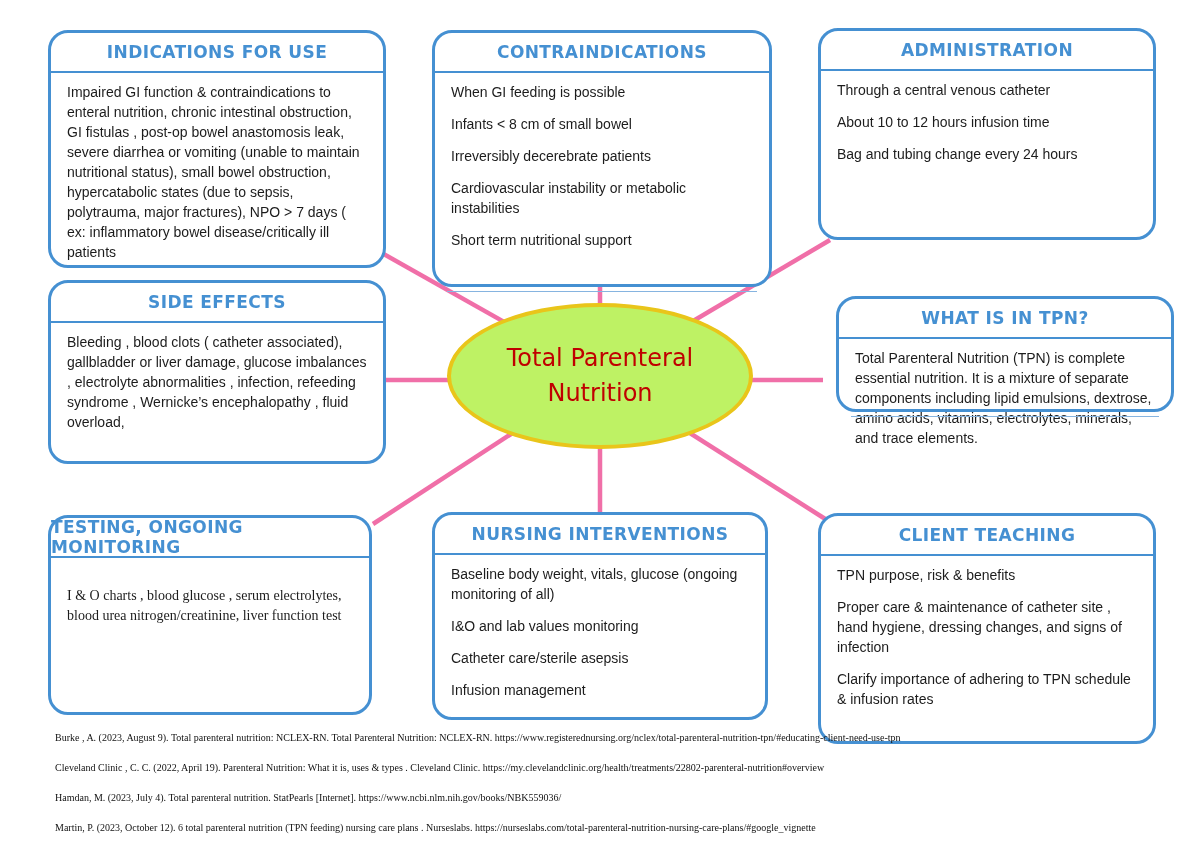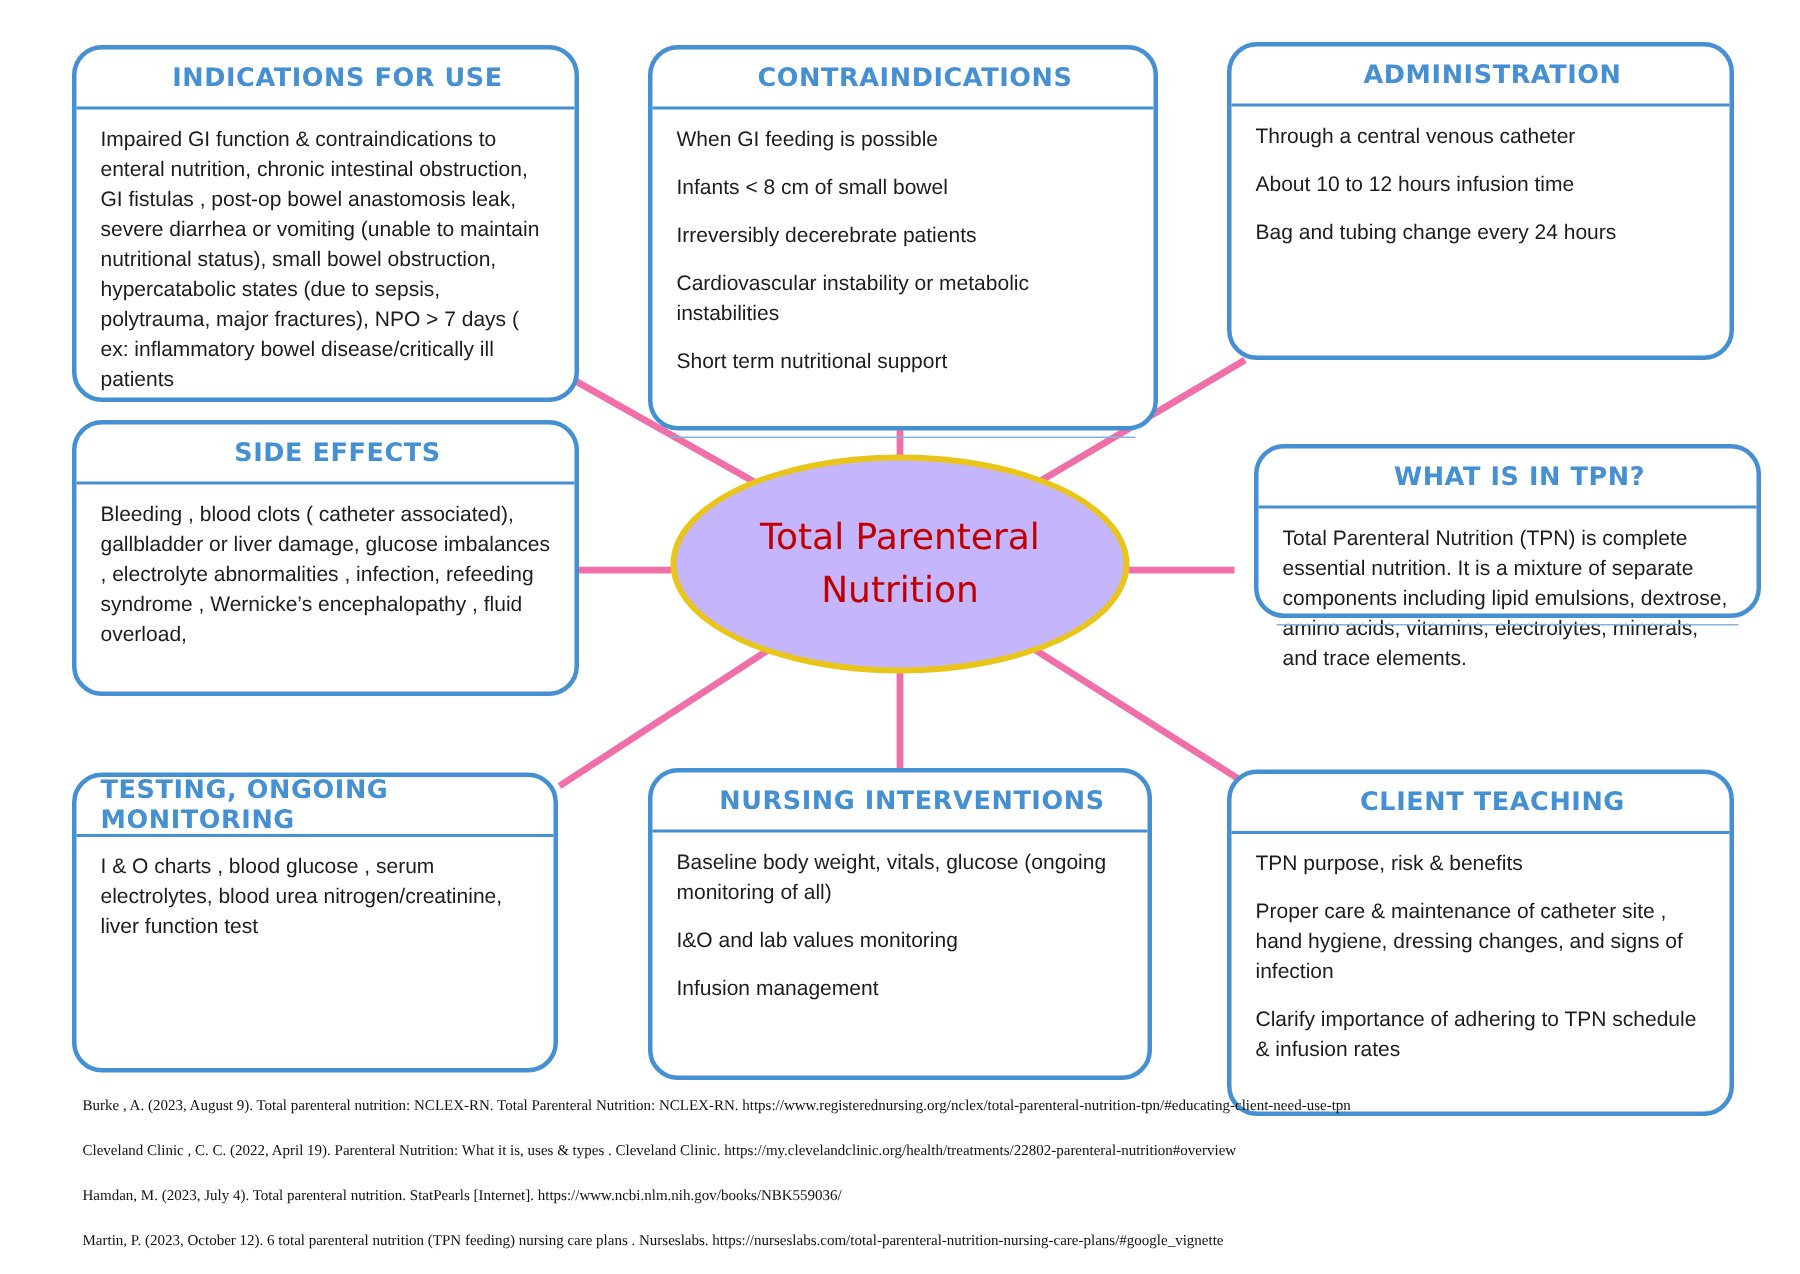--- a/index.html
+++ b/index.html
@@ -18,40 +18,39 @@
 
   .box{
     position:absolute;z-index:2;background:#fff;
     border:3px solid var(--blue);border-radius:20px;
   }
   .box-title{
     height:40px;display:flex;align-items:center;justify-content:center;
     font-family:"DejaVu Sans",sans-serif;font-weight:bold;font-size:17px;
     letter-spacing:.4px;color:var(--blue);
     border-bottom:2px solid var(--blue);
-    padding-left:16px;
   }
   .box-content{padding:9px 16px 10px;}
   .box-content p{font-size:14px;line-height:20px;margin:0 0 12px;color:var(--ink);}
   .box-content p:last-child{margin-bottom:0;}
   .hairline{position:absolute;left:12px;right:12px;bottom:-8px;border-top:1.5px solid #86b4e0;}
 
   #box-indications{left:48px;top:30px;width:338px;height:238px;}
   #box-contraindications{left:432px;top:30px;width:340px;height:257px;}
   #box-administration{left:818px;top:28px;width:338px;height:212px;}
   #box-side-effects{left:48px;top:280px;width:338px;height:184px;}
   #box-what-is-in-tpn{left:836px;top:296px;width:338px;height:116px;}
   #box-testing{left:48px;top:515px;width:324px;height:200px;}
-  #box-testing .box-content{padding-top:9px;}
+  #box-testing .box-content{padding-top:28px;font-family:Liberation Serif, serif;}
   #box-nursing{left:432px;top:512px;width:336px;height:208px;}
   #box-client-teaching{left:818px;top:513px;width:338px;height:231px;}
 
   .ellipse{
     position:absolute;z-index:3;left:447px;top:303px;width:306px;height:146px;
-    background:#c4b5fd;border:4px solid var(--gold);border-radius:50%;
+    background:#bef264;border:4px solid var(--gold);border-radius:50%;
     display:flex;align-items:center;justify-content:center;
   }
   .ellipse-label{
     font-family:"DejaVu Sans",sans-serif;font-size:24px;color:var(--red);
     text-align:center;line-height:1.45;width:210px;
   }
 
   .references{position:absolute;z-index:2;left:55px;top:732px;right:20px;}
   .ref{
     font-family:"Liberation Serif",serif;font-size:10px;line-height:12px;
@@ -122,20 +121,21 @@
     <div class="box-content">
       <p>I &amp; O charts , blood glucose , serum electrolytes, blood urea nitrogen/creatinine, liver function test</p>
     </div>
   </div>
 
   <div class="box" id="box-nursing">
     <div class="box-title">NURSING INTERVENTIONS</div>
     <div class="box-content">
       <p>Baseline body weight, vitals, glucose (ongoing monitoring of all)</p>
       <p>I&amp;O and lab values  monitoring</p>
+      <p>Catheter care/sterile asepsis</p>
       <p>Infusion management</p>
     </div>
   </div>
 
   <div class="box" id="box-client-teaching">
     <div class="box-title">CLIENT TEACHING</div>
     <div class="box-content">
       <p>TPN purpose, risk &amp; benefits</p>
       <p>Proper care &amp; maintenance of catheter site , hand hygiene, dressing changes, and signs of infection</p>
       <p>Clarify importance of adhering to TPN schedule &amp; infusion rates</p>

